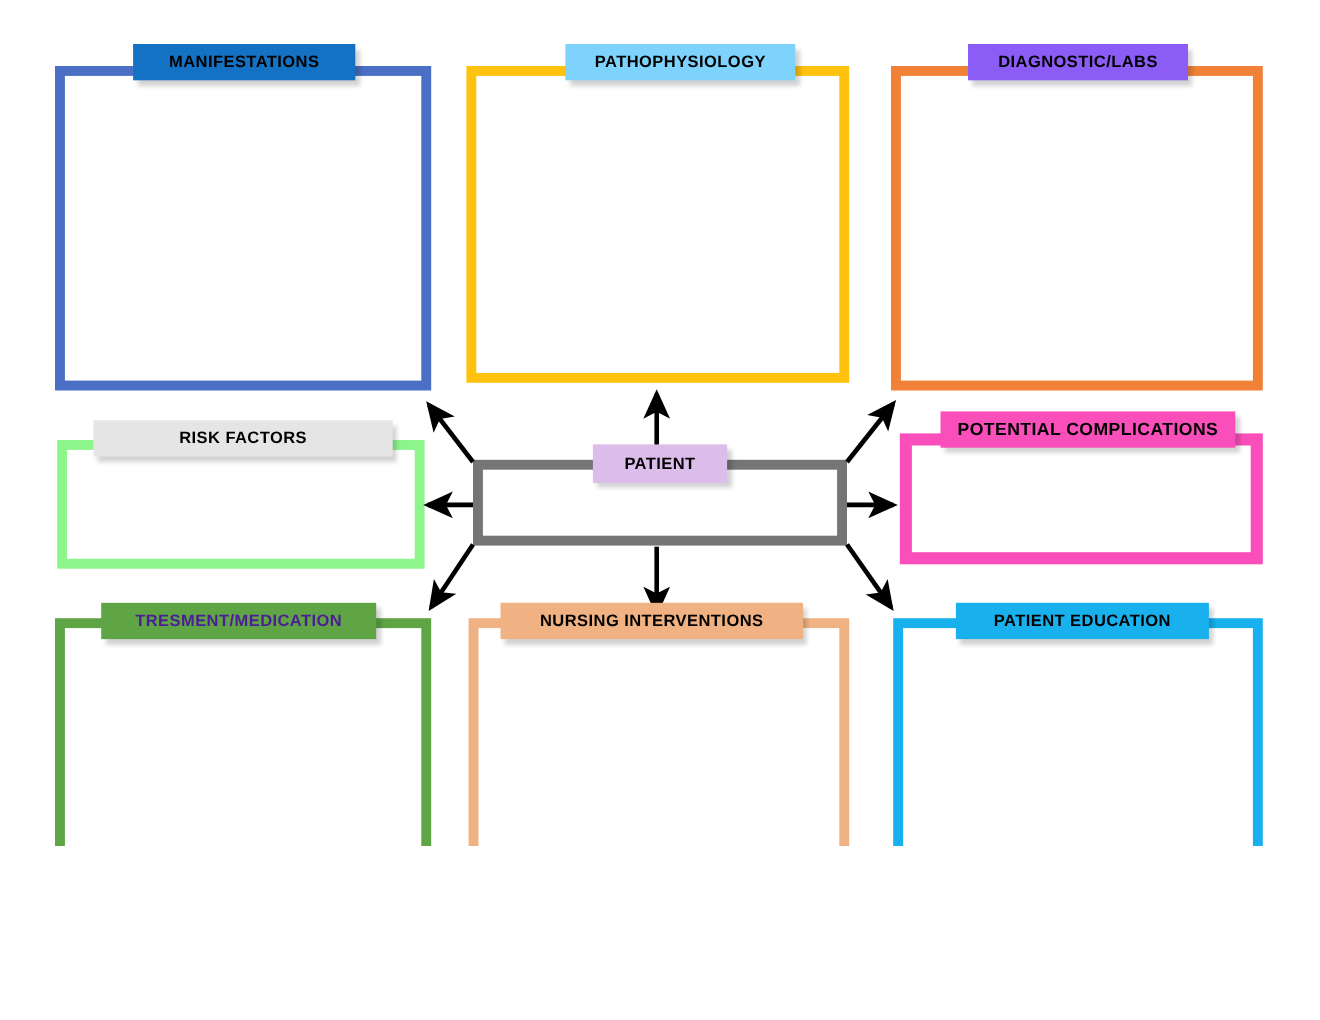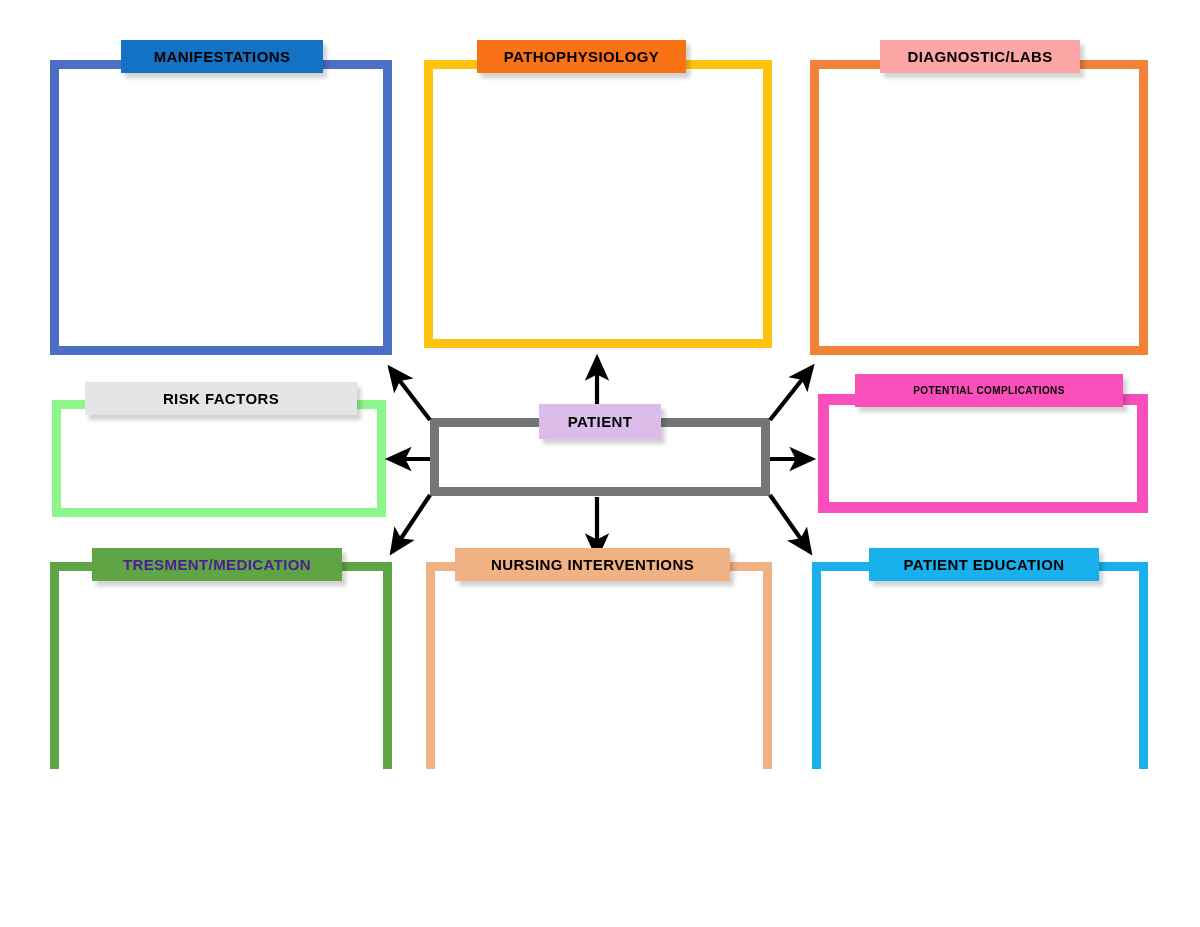--- a/index.html
+++ b/index.html
@@ -35,21 +35,21 @@
     justify-content: center;
     text-align: center;
     color: #000000;
     font-weight: bold;
     letter-spacing: 0.4px;
     white-space: nowrap;
     box-shadow: 4px 5px 4px rgba(0,0,0,0.18);
     z-index: 5;
   }
   .tab.sm { font-size: 15px; }
-  .tab.xs { font-size: 10px; }
+  .tab.xs { font-size: 16px; }
 
   
   #center-box {
     position: absolute;
     box-sizing: border-box;
     left: 430px;
     top: 418px;
     width: 340px;
     height: 78px;
     border: 9px solid #757575;
@@ -92,23 +92,23 @@
 </style>
 </head>
 <body>
 
 <div id="canvas">
 
   <div id="sections-layer">
       <div class="frame" style="left: 50px; top: 60px; width: 342px; height: 295px; border-width: 9px; border-color: rgb(74, 111, 196);"></div>
       <div class="tab sm" style="left: 121px; top: 40px; width: 202px; height: 33px; background: rgb(20, 114, 196); color: rgb(0, 0, 0);">MANIFESTATIONS</div>
       <div class="frame" style="left: 424px; top: 60px; width: 348px; height: 288px; border-width: 9px; border-color: rgb(255, 194, 14);"></div>
-      <div class="tab sm" style="left: 477px; top: 40px; width: 209px; height: 33px; background: #f97316; color: rgb(0, 0, 0);">PATHOPHYSIOLOGY</div>
+      <div class="tab sm" style="left: 514px; top: 40px; width: 209px; height: 33px; background: #7dd3fc; color: rgb(0, 0, 0);">PATHOPHYSIOLOGY</div>
       <div class="frame" style="left: 810px; top: 60px; width: 338px; height: 295px; border-width: 9px; border-color: rgb(240, 129, 55);"></div>
-      <div class="tab sm" style="left: 880px; top: 40px; width: 200px; height: 33px; background: #fca5a5; color: rgb(0, 0, 0);">DIAGNOSTIC/LABS</div>
+      <div class="tab sm" style="left: 880px; top: 40px; width: 200px; height: 33px; background: #8b5cf6; color: rgb(0, 0, 0);">DIAGNOSTIC/LABS</div>
       <div class="frame" style="left: 52px; top: 400px; width: 334px; height: 117px; border-width: 9px; border-color: rgb(140, 245, 140);"></div>
       <div class="tab sm" style="left: 85px; top: 382px; width: 272px; height: 33px; background: #e5e5e5; color: rgb(0, 0, 0);">RISK FACTORS</div>
       <div class="frame" style="left: 818px; top: 394px; width: 330px; height: 119px; border-width: 11px; border-color: rgb(250, 79, 186);"></div>
       <div class="tab xs" style="left: 855px; top: 374px; width: 268px; height: 33px; background: rgb(250, 79, 186); color: rgb(0, 0, 0);">POTENTIAL COMPLICATIONS</div>
       <div class="frame" style="left: 50px; top: 562px; width: 342px; height: 304px; border-width: 9px; border-color: rgb(95, 165, 69);"></div>
       <div class="tab sm" style="left: 92px; top: 548px; width: 250px; height: 33px; background: rgb(95, 165, 69); color: #4c1d95;">TRESMENT/MEDICATION</div>
       <div class="frame" style="left: 426px; top: 562px; width: 346px; height: 304px; border-width: 9px; border-color: rgb(240, 177, 131);"></div>
       <div class="tab sm" style="left: 455px; top: 548px; width: 275px; height: 33px; background: rgb(240, 177, 131); color: rgb(0, 0, 0); text-align: right;">NURSING INTERVENTIONS</div>
       <div class="frame" style="left: 812px; top: 562px; width: 336px; height: 304px; border-width: 9px; border-color: rgb(24, 176, 237);"></div>
       <div class="tab sm" style="left: 869px; top: 548px; width: 230px; height: 33px; background: rgb(24, 176, 237); color: #000000;">PATIENT EDUCATION</div>

